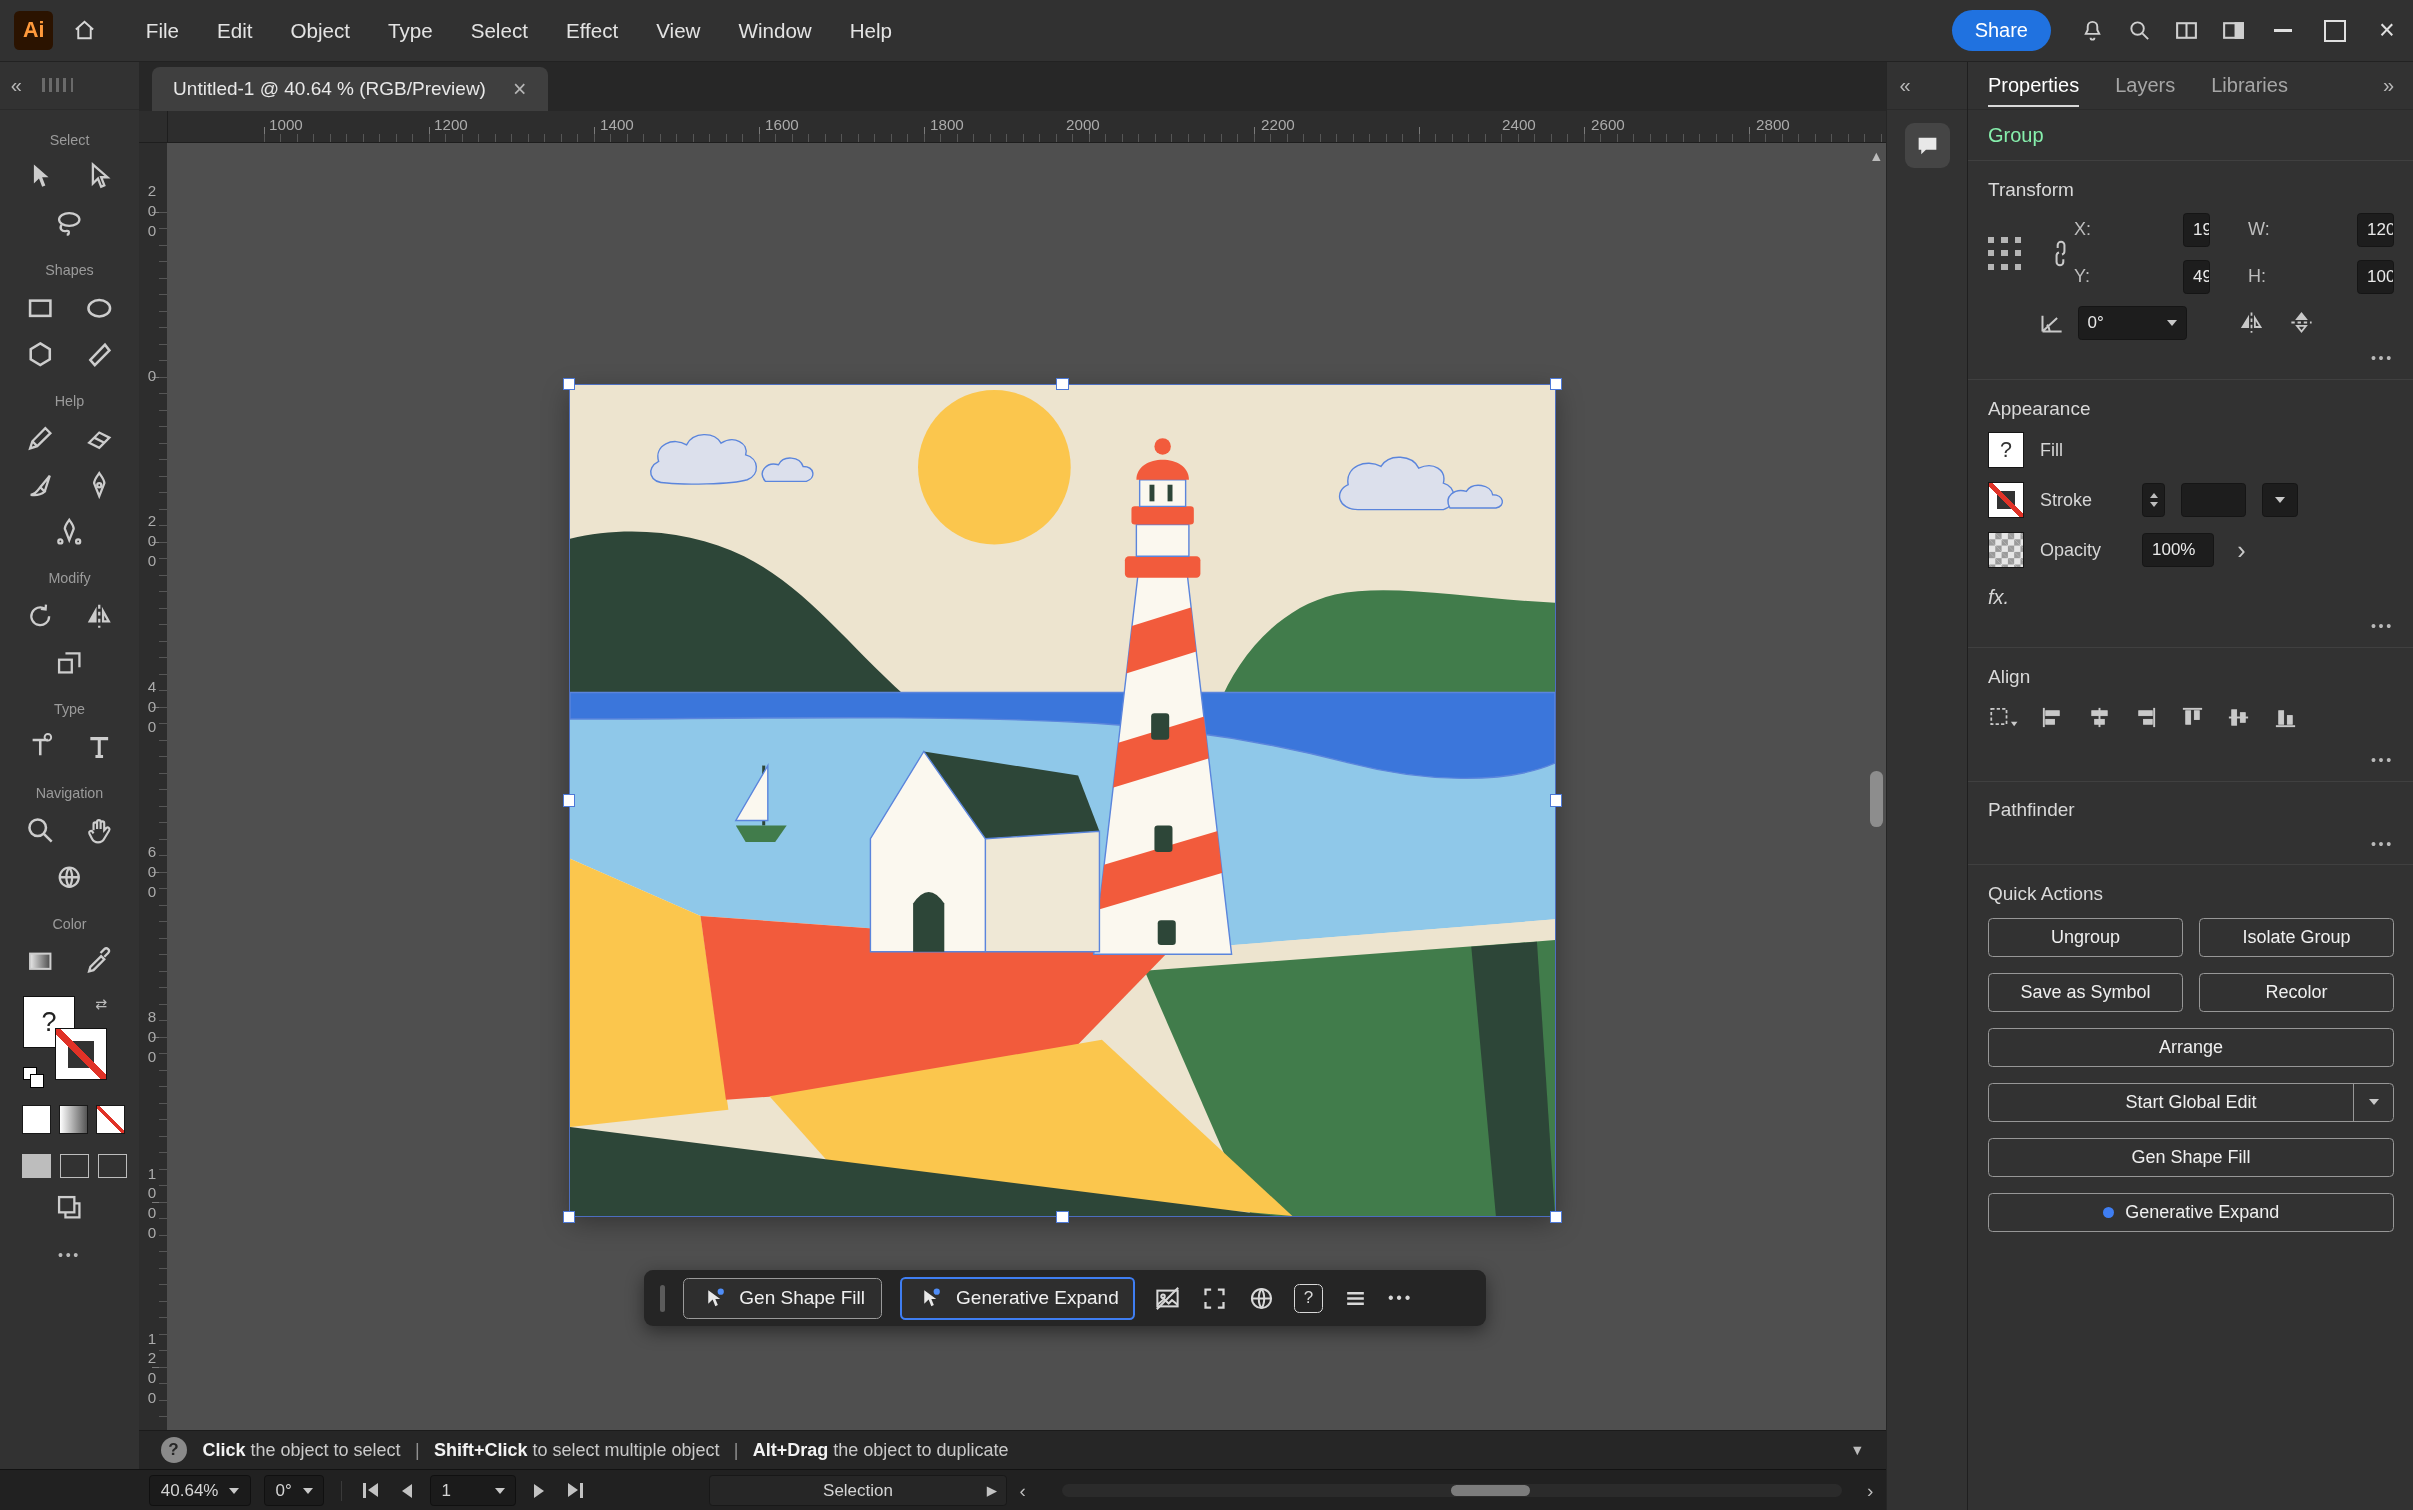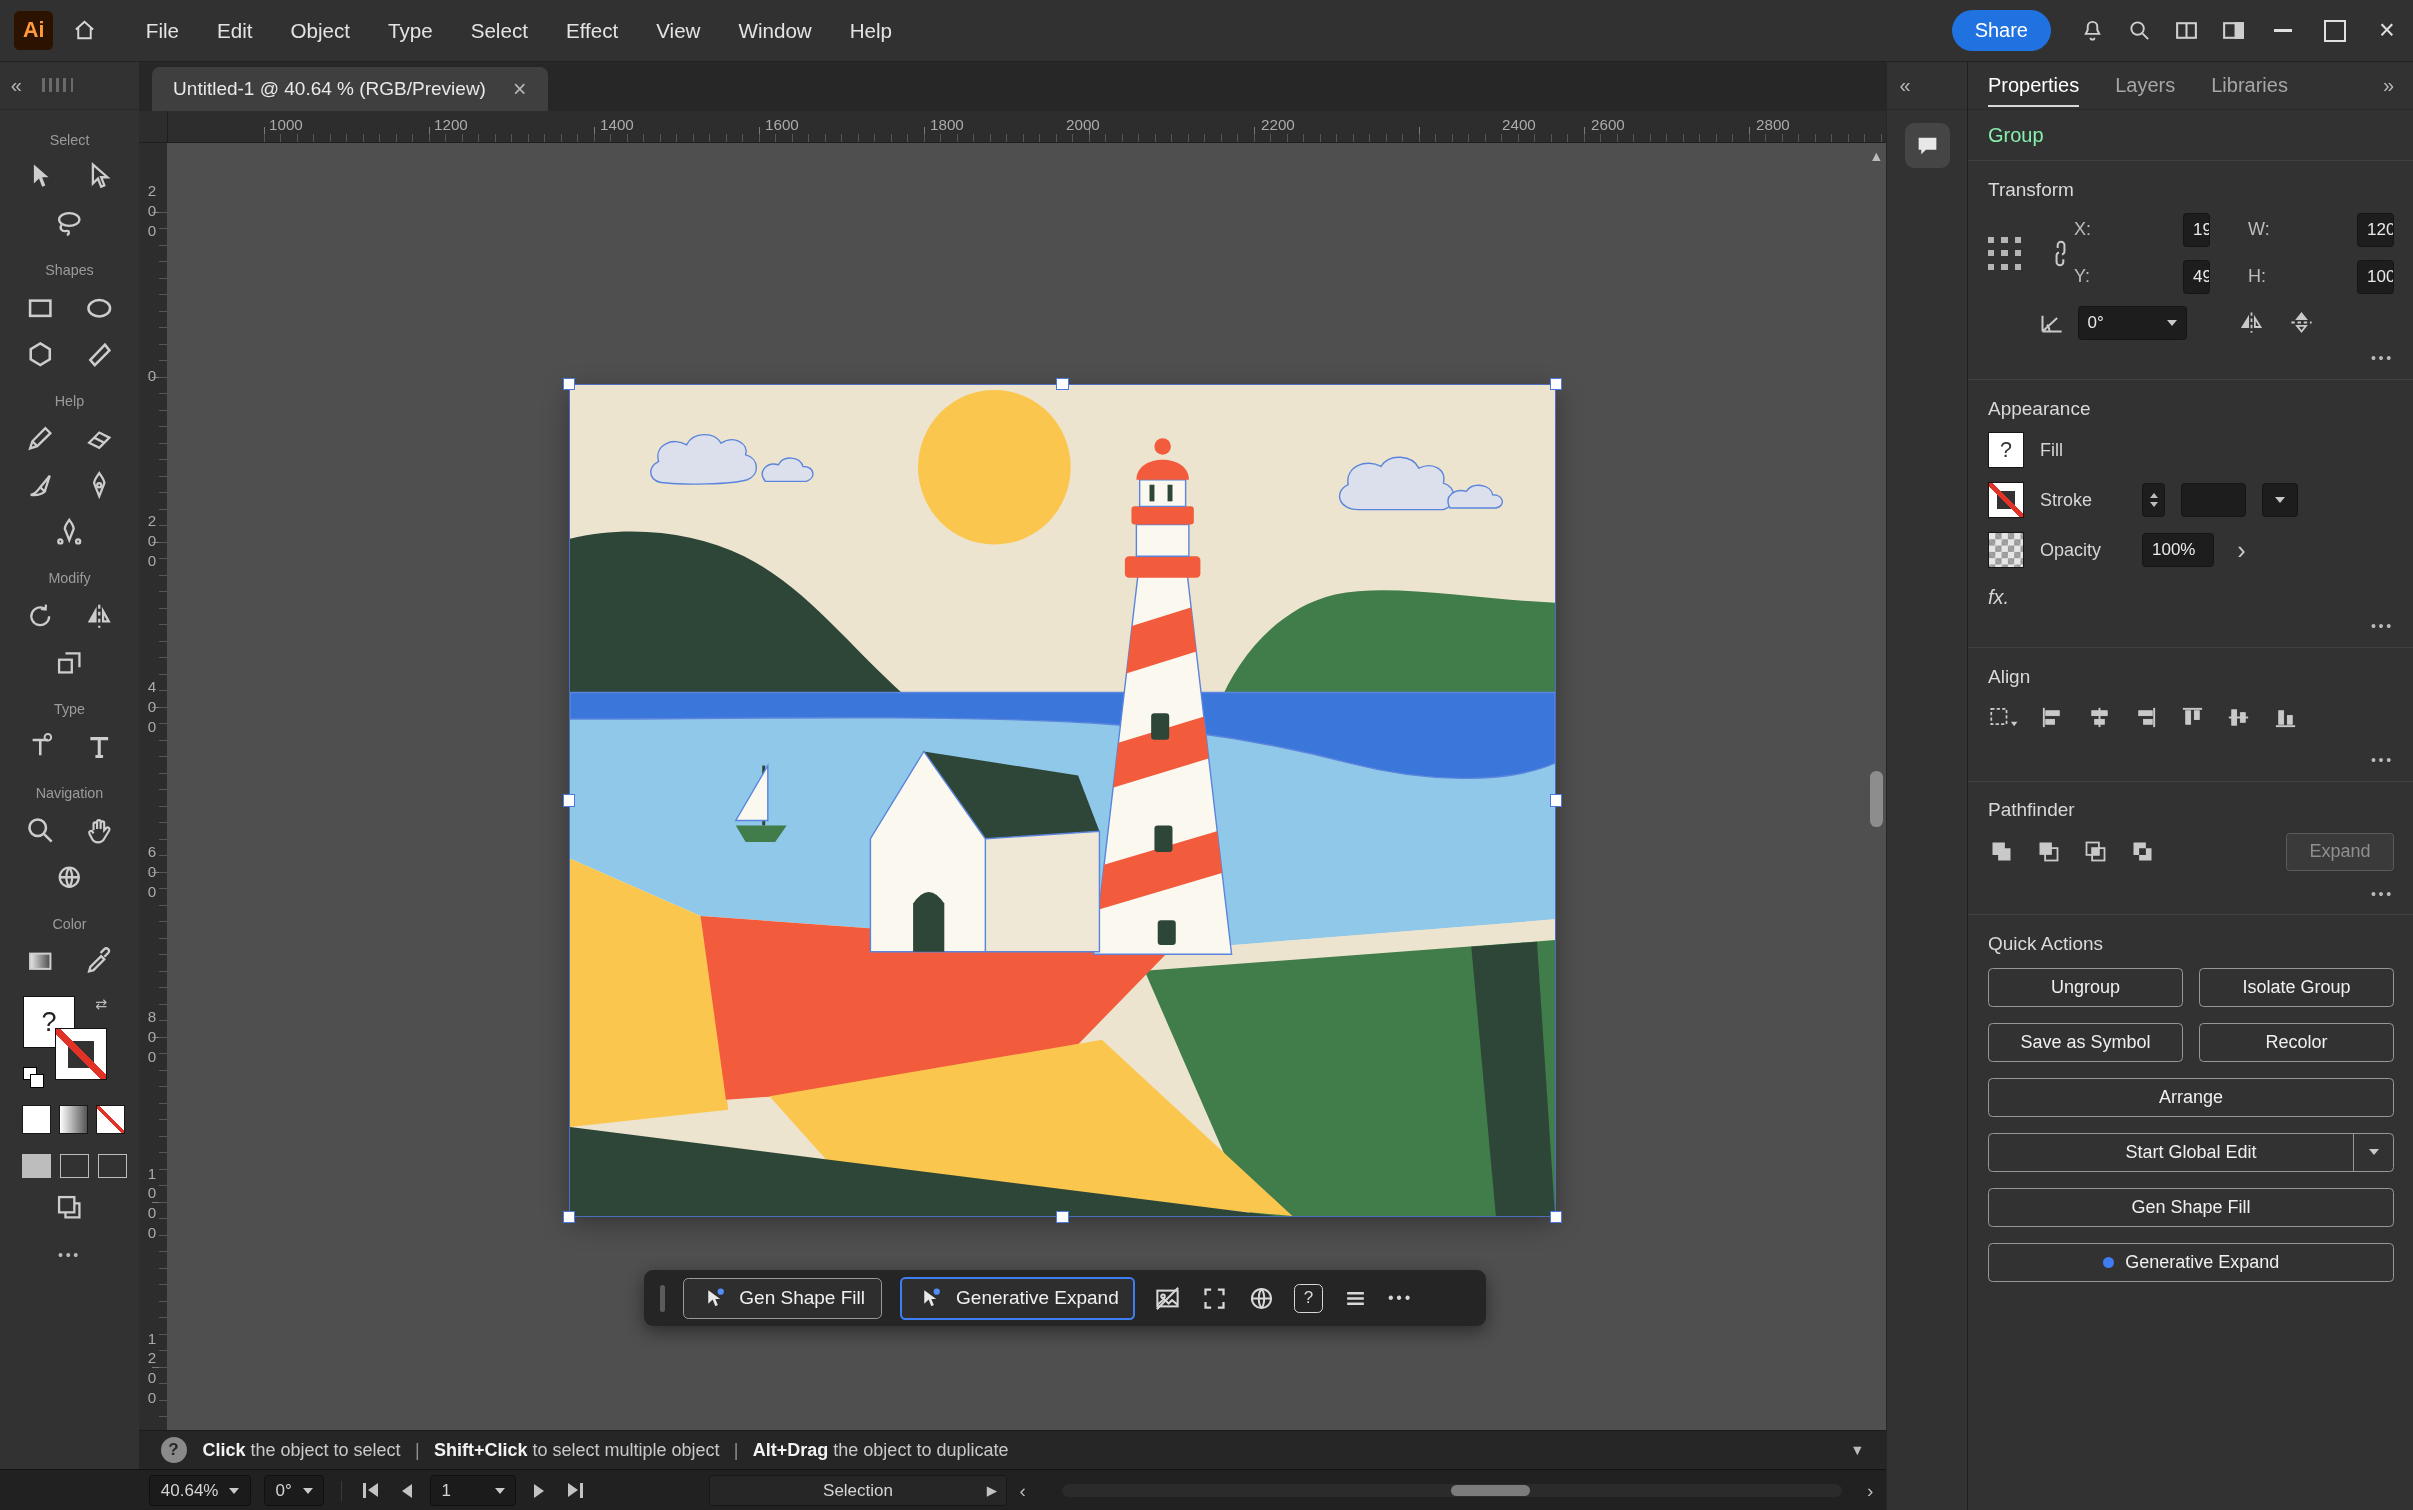--- a/index.html
+++ b/index.html
@@ -831,46 +831,20 @@
         </span>
       </div>
       <div class="sec-more">
           <span class="more">•••</span>
         </div>
     </div>
     <div class="divider"></div>
 
     <div class="sec">
       <div class="sec-title">Pathfinder</div>
-      <div class="pf-row">
-        <span class="icon">
-          <svg width="27" height="27" viewBox="0 0 24 24">
-              <path d="M4 4 H15 V9 H20 V20 H9 V15 H4 Z" fill="#c9c9c9"></path>
-            </svg>
-        </span>
-        <span class="icon">
-          <svg width="27" height="27" viewBox="0 0 24 24">
-              <rect x="4" y="4" width="11" height="11" fill="#c9c9c9"></rect>
-              <rect x="9" y="9" width="11" height="11" fill="none" stroke="#c9c9c9" stroke-width="1.6"></rect>
-            </svg>
-        </span>
-        <span class="icon">
-          <svg width="27" height="27" viewBox="0 0 24 24">
-              <rect x="4" y="4" width="11" height="11" fill="none" stroke="#c9c9c9" stroke-width="1.6"></rect>
-              <rect x="9" y="9" width="11" height="11" fill="none" stroke="#c9c9c9" stroke-width="1.6"></rect>
-              <rect x="9" y="9" width="6" height="6" fill="#c9c9c9"></rect>
-            </svg>
-        </span>
-        <span class="icon">
-          <svg width="27" height="27" viewBox="0 0 24 24">
-              <path d="M4 4 H15 V15 H4 Z M9 9 H20 V20 H9 Z" fill="#c9c9c9" fill-rule="evenodd"></path>
-            </svg>
-        </span>
-        <span class="expand-btn">Expand</span>
-      </div>
       <div class="sec-more">
           <span class="more">•••</span>
         </div>
     </div>
     <div class="divider"></div>
 
     <div class="sec">
       <div class="sec-title">Quick Actions</div>
       <div class="qa-grid">
         <div class="qa-btn">Ungroup</div>

